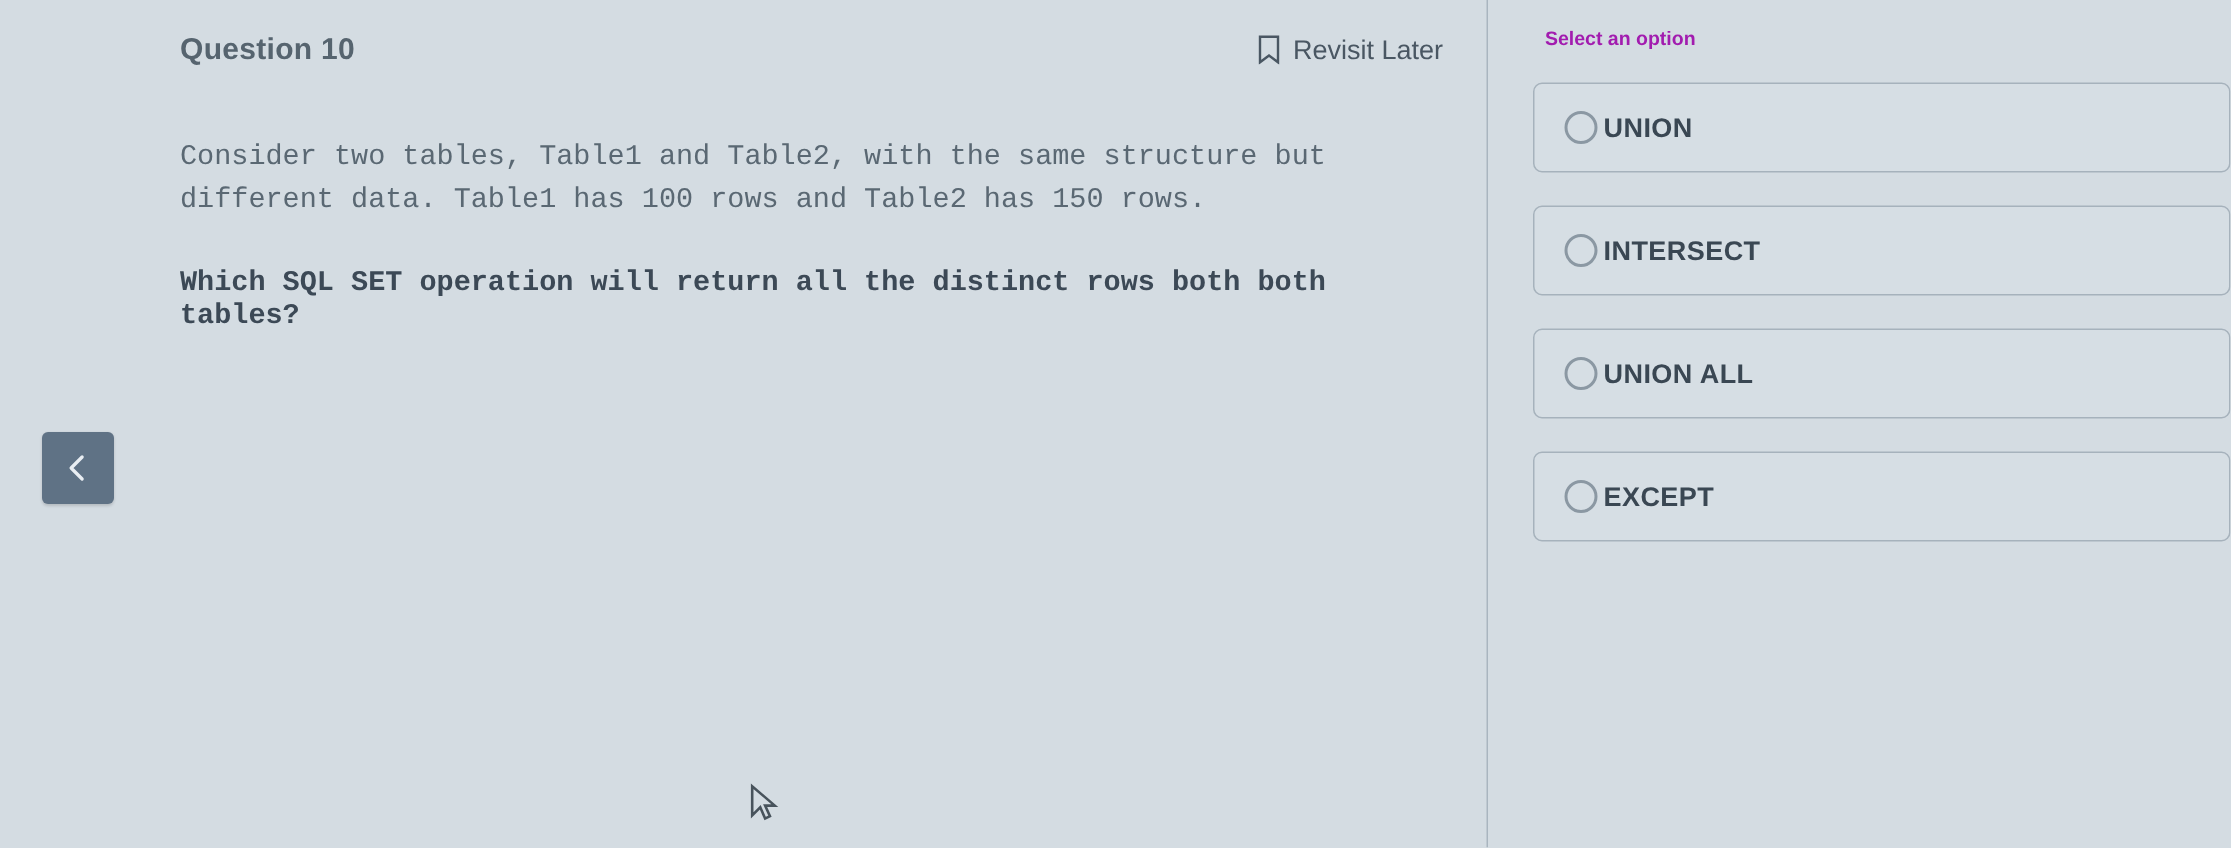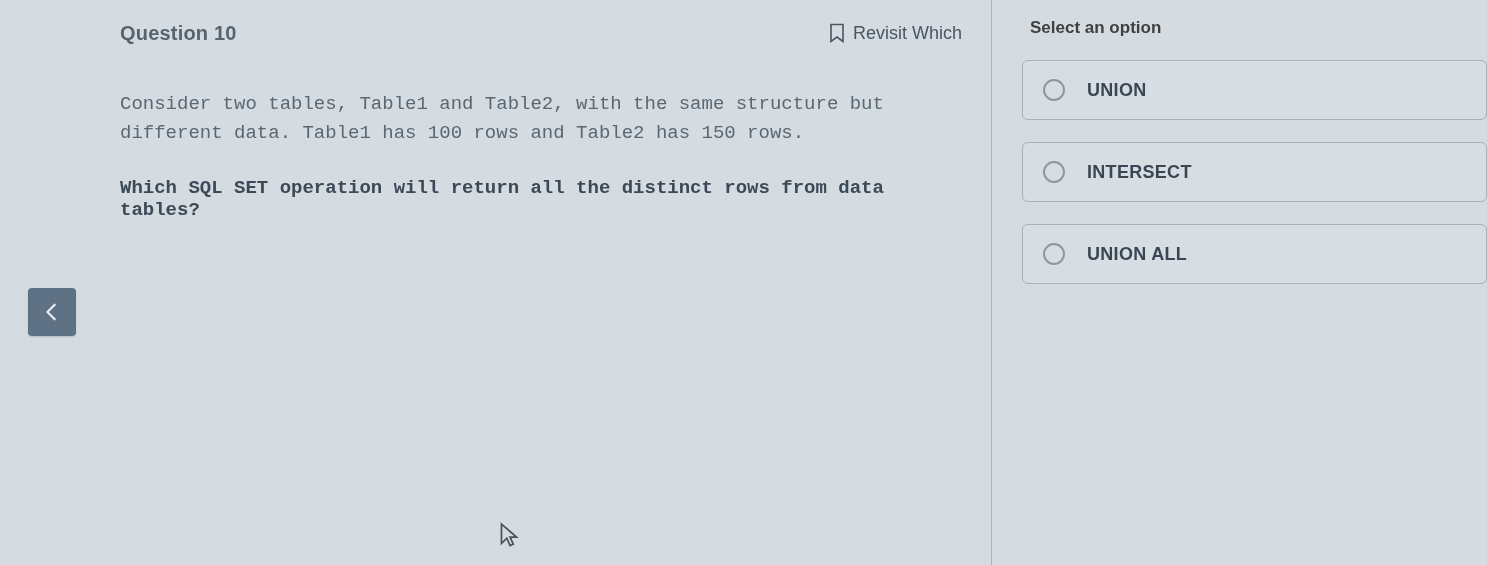--- a/index.html
+++ b/index.html
@@ -80,34 +80,34 @@
       width: 1px;
       background: #a9b5bf;
       align-self: stretch;
     }
     .options-panel {
       width: 495px;
       flex-shrink: 0;
       padding: 10px 0 0 30px;
     }
     .options-title {
-      font-size: 17px;
+      font-size: 13px;
       font-weight: 700;
-      color: #404040;
+      color: #a21caf;
       padding: 8px 0 22px 8px;
     }
     .option {
       border: 1px solid #a6b2bc;
       border-radius: 6px;
       background: #d6dee4;
       padding: 18px 20px;
       margin-bottom: 22px;
       display: flex;
       align-items: center;
-      gap: 22px;
+      gap: 4px;
       cursor: pointer;
     }
     .radio-circle {
       width: 22px;
       height: 22px;
       border: 2px solid #8b98a3;
       border-radius: 50%;
       flex-shrink: 0;
       background: transparent;
     }
@@ -167,27 +167,27 @@
     </div>
   </div>
 
   <div class="question-panel">
     <div class="header-row">
       <div class="question-number">Question 10</div>
       <div class="revisit-wrap">
         <svg viewBox="0 0 16 20">
           <path d="M2 1.5 h12 v17 l-6 -4.5 l-6 4.5 z"></path>
         </svg>
-        <span>Revisit Which</span>
+        <span>Revisit Later</span>
       </div>
     </div>
 
     <div class="question-body">
       <p class="q-context">Consider two tables, Table1 and Table2, with the same structure but different data. Table1 has 100 rows and Table2 has 150 rows.</p>
-      <p class="q-prompt">Which SQL SET operation will return all the distinct rows from data tables?</p>
+      <p class="q-prompt">Which SQL SET operation will return all the distinct rows both both tables?</p>
     </div>
   </div>
 
   <div class="divider"></div>
 
   <div class="options-panel">
     <div class="options-title">Select an option</div>
 
     <div class="option">
       <span class="radio-circle"></span>
@@ -197,20 +197,24 @@
     <div class="option">
       <span class="radio-circle"></span>
       <span class="option-label">INTERSECT</span>
     </div>
 
     <div class="option">
       <span class="radio-circle"></span>
       <span class="option-label">UNION ALL</span>
     </div>
 
+    <div class="option">
+      <span class="radio-circle"></span>
+      <span class="option-label">EXCEPT</span>
+    </div>
   </div>
 
 </div>
 
 <div class="cursor-pointer">
   <svg viewBox="0 0 20 26">
     <path d="M3 2 L3 20 L8 15 L11 22 L14 20.5 L11 14 L17 14 Z"></path>
   </svg>
 </div>
 

